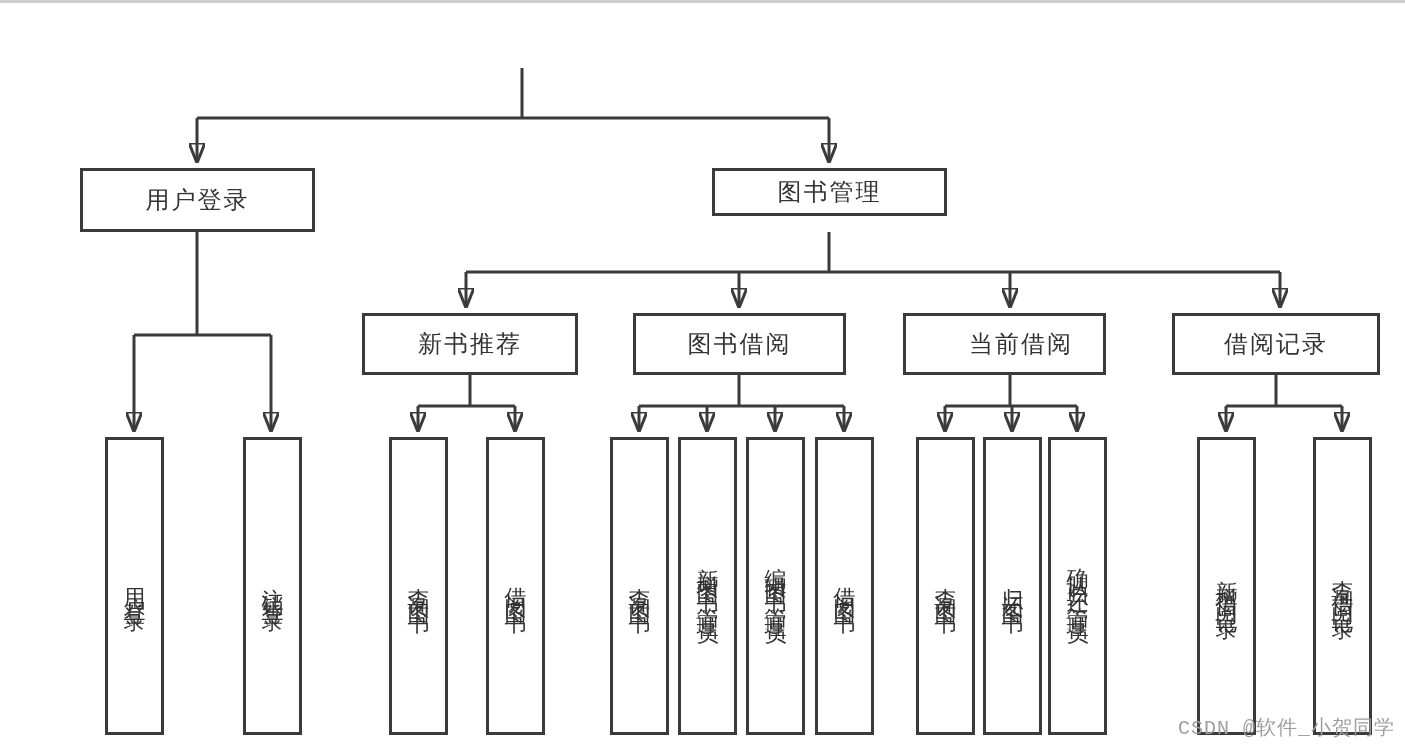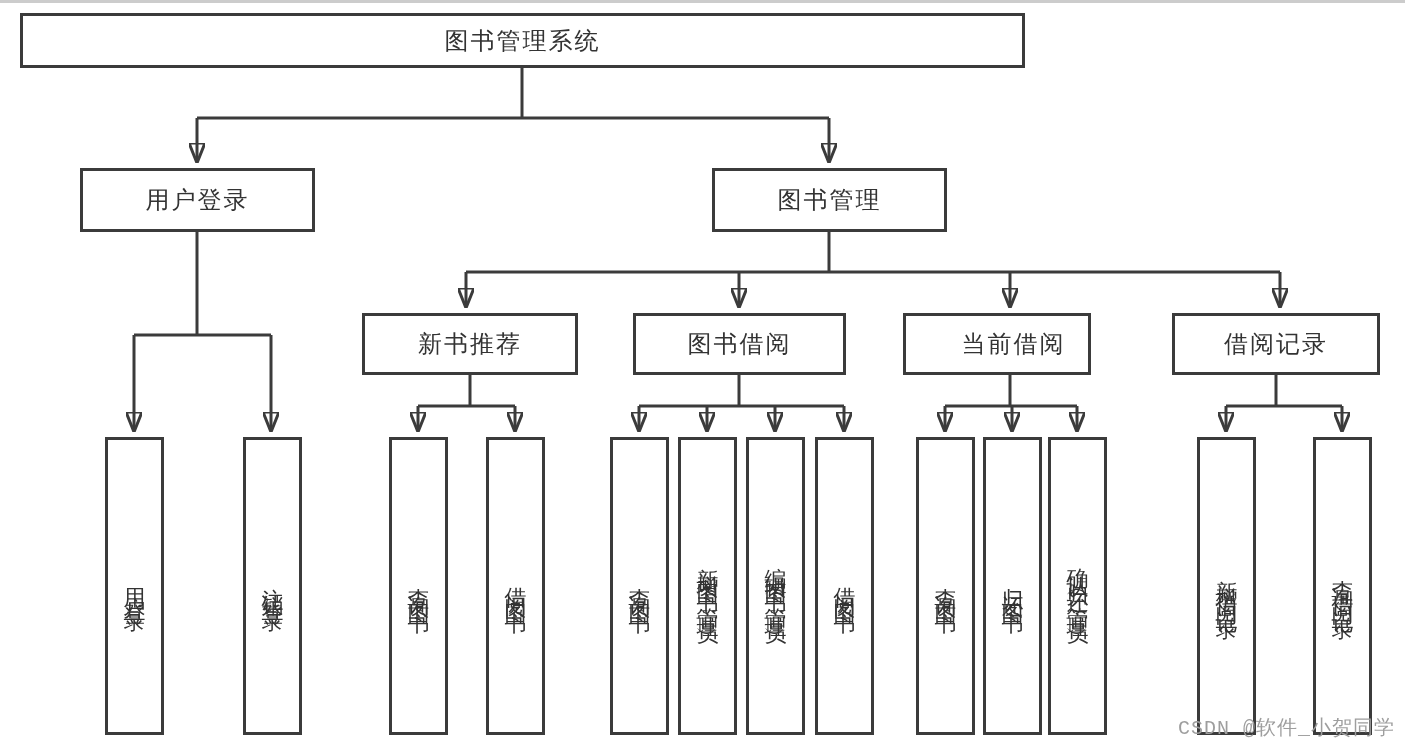--- a/index.html
+++ b/index.html
@@ -51,26 +51,26 @@
     writing-mode: vertical-rl;
     text-orientation: mixed;
     font-size: 22px;
     letter-spacing: 8px;
     line-height: 1;
   }
   
   .n-root   { left: 20px;  top: 13px;  width: 1005px; height: 55px; }
   
   .n-user   { left: 80px;  top: 168px; width: 235px; height: 64px; }
-  .n-book   { left: 712px; top: 168px; width: 235px; height: 64px; }
+  .n-book   { left: 712px; top: 168px; width: 235px; height: 48px; }
   
   .l3 { top: 313px; height: 62px; }
   .n-newrec { left: 362px;  width: 216px; }
   .n-borrow { left: 633px;  width: 213px; }
-  .n-current{ left: 903px;  width: 188px; padding-left: 33px; }
+  .n-current{ left: 903px;  width: 203px; padding-left: 33px; }
   .n-records{ left: 1172px; width: 208px; }
   
   .leaf { top: 437px; width: 59px; height: 298px; }
   .b1  { left: 105px;  }
   .b2  { left: 243px;  }
   .b3  { left: 389px;  }
   .b4  { left: 486px;  }
   .b5  { left: 610px;  }
   .b6  { left: 678px;  }
   .b7  { left: 746px;  }
@@ -140,23 +140,20 @@
     <path d="M945,406 L945,431" marker-end="url(#arw)"></path>
     <path d="M1012,406 L1012,431" marker-end="url(#arw)"></path>
     <path d="M1077,406 L1077,431" marker-end="url(#arw)"></path>
 
     <path d="M1276,375 L1276,406"></path>
     <path d="M1226,406 L1342,406"></path>
     <path d="M1226,406 L1226,431" marker-end="url(#arw)"></path>
     <path d="M1342,406 L1342,431" marker-end="url(#arw)"></path>
   </svg>
 
-  <div class="node n-root">
-    <span class="hlabel">图书管理系统</span>
-  </div>
 
   <div class="node n-user">
     <span class="hlabel">用户登录</span>
   </div>
   <div class="node n-book">
     <span class="hlabel">图书管理</span>
   </div>
 
   <div class="node l3 n-newrec">
     <span class="hlabel">新书推荐</span>

